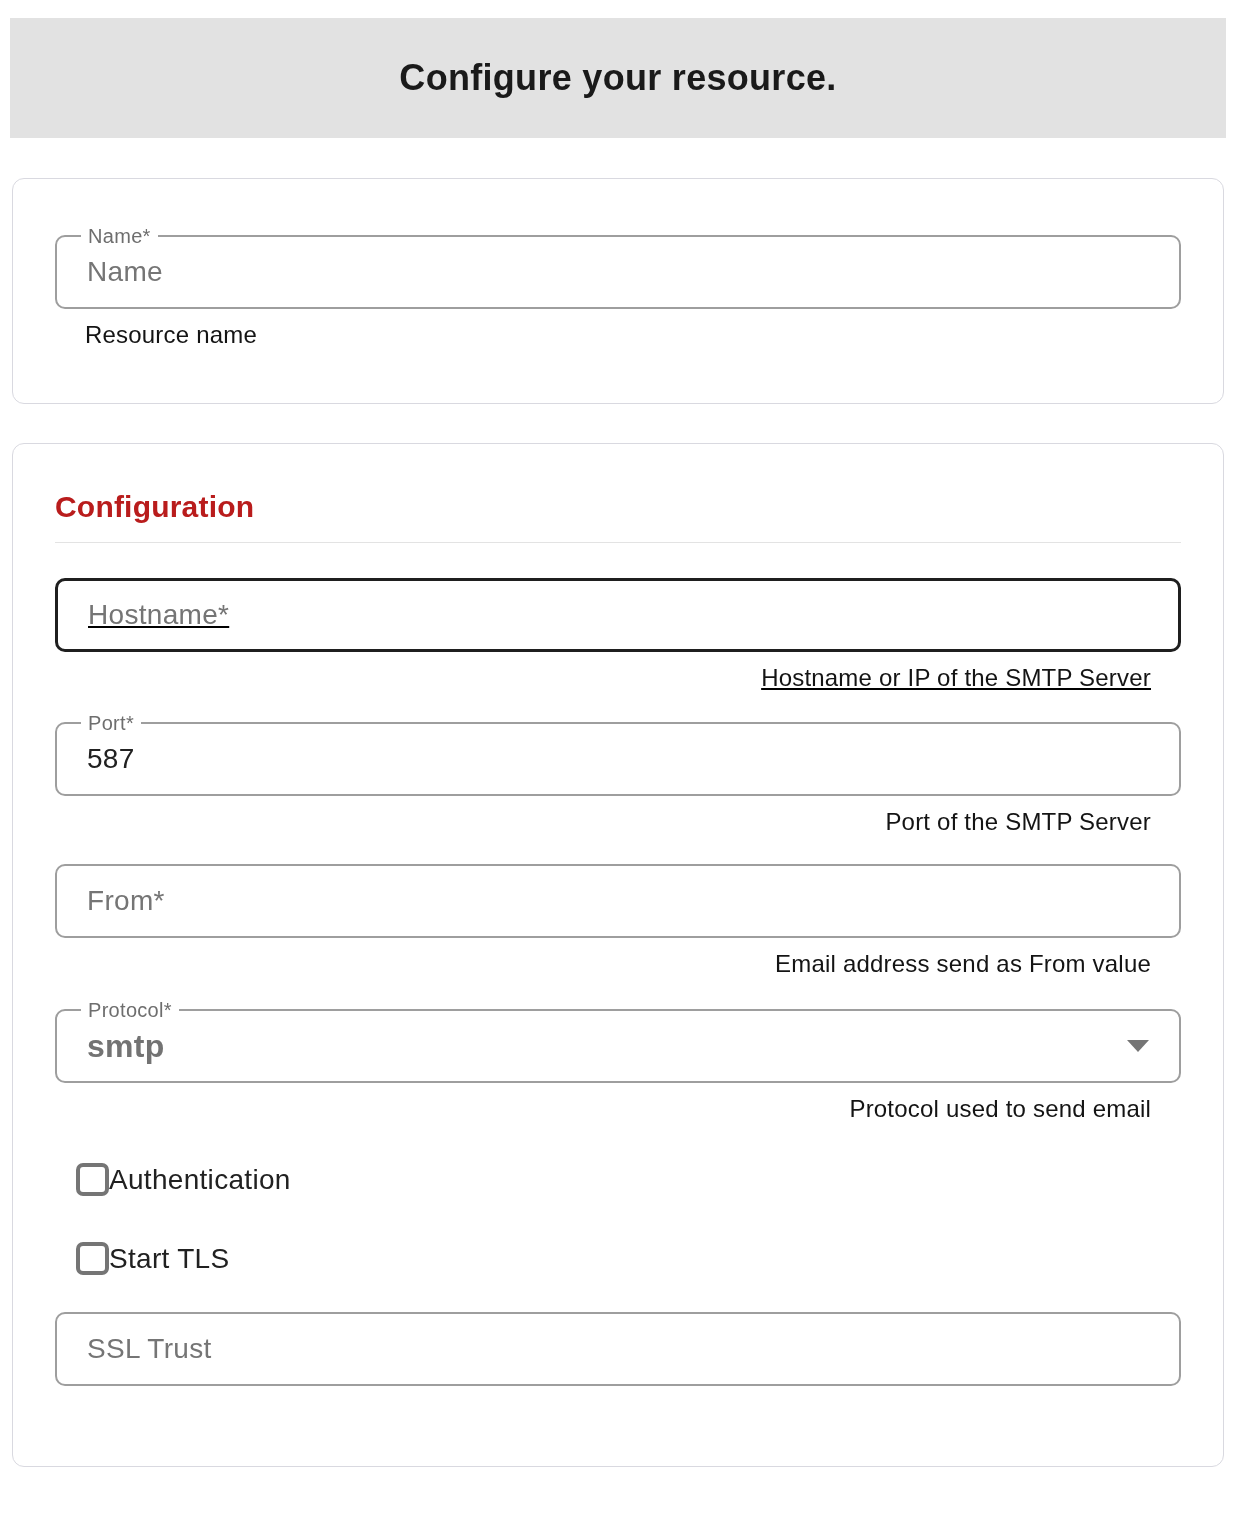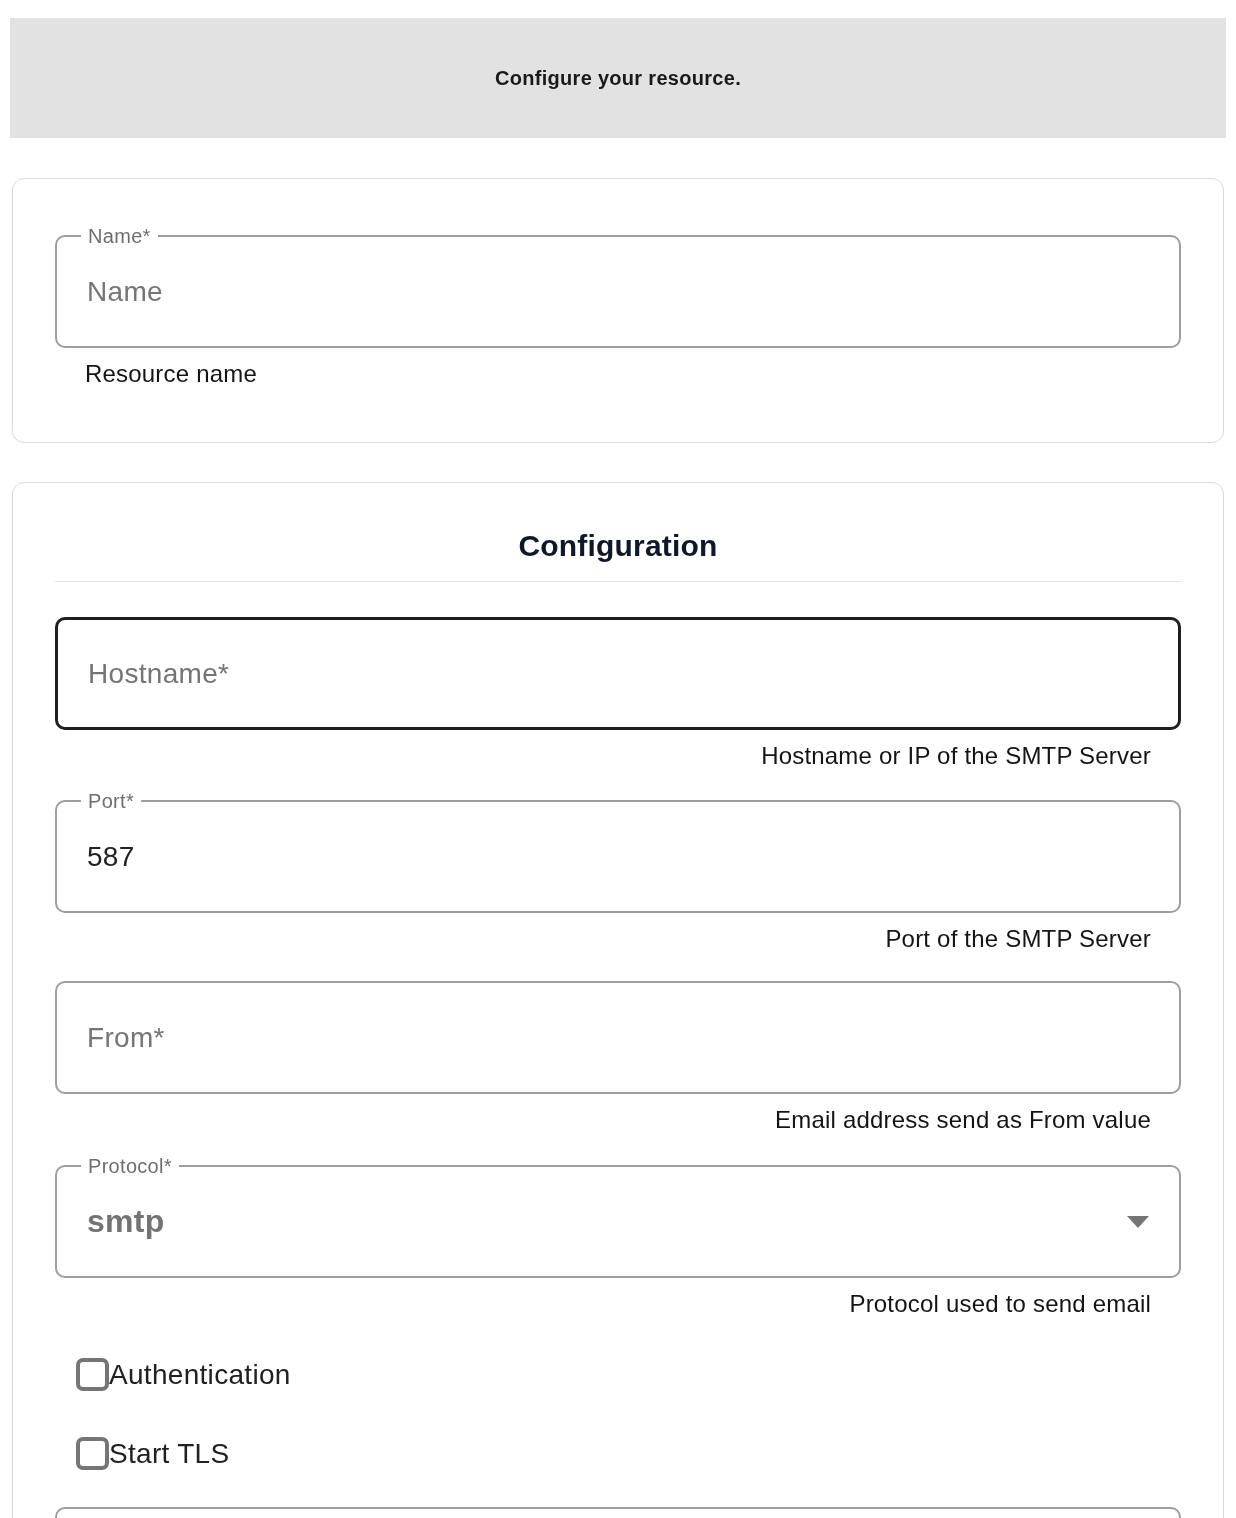--- a/index.html
+++ b/index.html
@@ -1,49 +1,49 @@
 <!DOCTYPE html>
 <html><head>
 <meta charset="utf-8">
 <style>
   * { box-sizing: border-box; margin: 0; padding: 0; }
   html, body { width: 1236px; height: 1518px; overflow: hidden; background: #ffffff;
     font-family: "Liberation Sans", sans-serif; }
 
   .banner { margin: 18px 10px 0 10px; height: 120px; background: #e2e2e2;
     display: flex; align-items: center; justify-content: center; }
-  .banner-title { font-size: 20px; font-weight: 600; color: #1a1a1a; letter-spacing: .3px; }
+  .banner-title { font-size: 36px; font-weight: 600; color: #1a1a1a; letter-spacing: .3px; }
 
   .card { margin: 0 12px; border: 1px solid #d9d9e0; border-radius: 12px;
     padding: 0 42px; background: #fff; }
   .card1 { margin-top: 40px; padding-top: 56px; padding-bottom: 54px; }
   .card2 { margin-top: 39px; padding-top: 46px; padding-bottom: 80px; }
 
-  .section-title { font-size: 30px; font-weight: 700; color: #0f172a; letter-spacing: .2px; text-align: center; }
+  .section-title { font-size: 30px; font-weight: 700; color: #b91c1c; letter-spacing: .2px; }
   .divider { height: 1px; background: #e3e3e3; margin-top: 18px; margin-bottom: 35px; }
 
-  .ofield { position: relative; height: 113px; border: 2px solid #9e9e9e; border-radius: 10px;
+  .ofield { position: relative; height: 74px; border: 2px solid #9e9e9e; border-radius: 10px;
     display: flex; align-items: center; padding: 0 30px; background: #fff; }
   .ofield.dark { border: 3px solid #1f1f1f; }
   .flabel { position: absolute; top: -12px; left: 24px; background: #fff; padding: 0 7px;
     font-size: 20px; color: #6e6e6e; letter-spacing: .3px; line-height: 22px; }
   .tinput { width: 100%; border: none; outline: none; background: transparent;
     font-family: "Liberation Sans", sans-serif; font-size: 28px; font-weight: 500;
     color: #212121; letter-spacing: .3px; }
   .tinput::placeholder { color: #757575; opacity: 1; }
   .select-value { font-size: 32px; font-weight: 700; color: #737373; letter-spacing: .3px; }
   .caret { margin-left: auto; width: 0; height: 0;
     border-left: 11px solid transparent; border-right: 11px solid transparent;
     border-top: 12px solid #757575; }
 
   .helper { font-size: 24px; color: #141414; margin-top: 12px; letter-spacing: .2px; }
   .helper.left  { text-align: left;  padding-left: 30px; }
   .helper.right { text-align: right; padding-right: 30px; }
 
-  .g-host  { margin-top: 4px; }
+  .g-host  { margin-top: 4px; text-decoration: underline; }
   .g-port  { margin-top: 30px; }
   .g-from  { margin-top: 28px; }
   .g-proto { margin-top: 31px; }
   .g-ssl   { margin-top: 37px; }
 
   .check-row { display: flex; align-items: center; margin-left: 21px; }
   .check-row.first { margin-top: 40px; }
   .check-row + .check-row { margin-top: 46px; }
   .checkbox { width: 33px; height: 33px; border: 4px solid #757575; border-radius: 7px;
     background: #fff; flex: 0 0 auto; }

